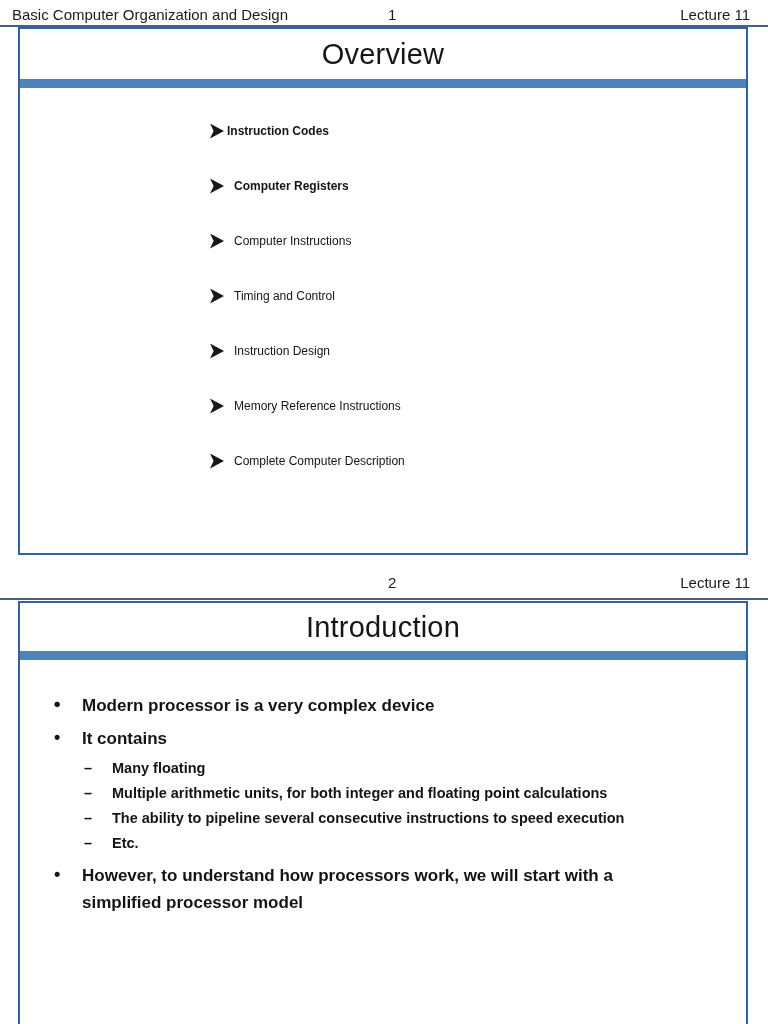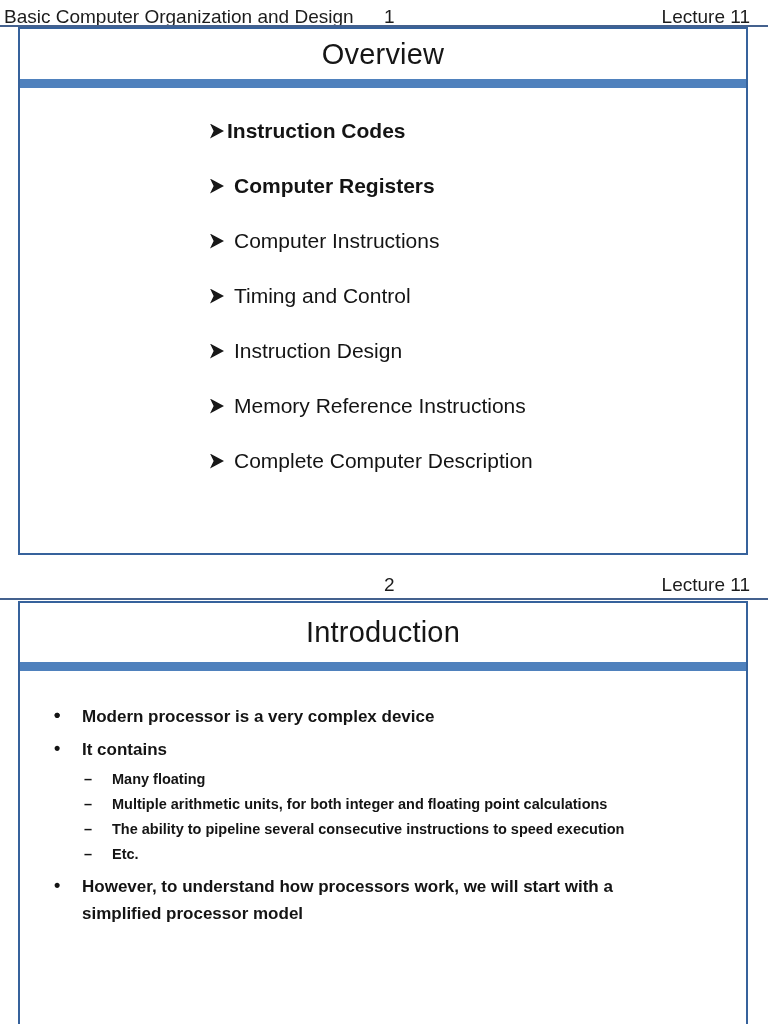--- a/index.html
+++ b/index.html
@@ -1,21 +1,21 @@
 <!DOCTYPE html>
 <html><head>
 <meta charset="utf-8">
 <style>
   html,body{margin:0;padding:0;background:#fff;}
   .page{
     position:relative;width:768px;height:1024px;background:#ffffff;overflow:hidden;
     font-family:"Liberation Sans","DejaVu Sans",sans-serif;color:#1a1a1a;
   }
   
-  .hdr{position:absolute;left:4px;right:16px;height:20px;font-size:19px;color:#1c1c1c;}
+  .hdr{position:absolute;left:12px;right:16px;height:20px;font-size:15px;color:#1c1c1c;}
   .hdr .h-left{position:absolute;left:0;top:0;white-space:nowrap;}
   .hdr .h-num{position:absolute;left:50.8%;top:0;}
   .hdr .h-right{position:absolute;right:2px;top:0;white-space:nowrap;}
   #hdr1{top:6px;}
   #hdr2{top:574px;}
   .hdr-rule{position:absolute;left:0;width:768px;height:2px;background:#44618e;}
   #rule1{top:25px;}
   #rule2{top:598px;}
 
   
@@ -23,26 +23,26 @@
     position:absolute;left:18px;width:730px;background:#fff;
     border:2px solid #36629c;box-sizing:border-box;
   }
   #box1{top:27px;height:528px;}
   #box2{top:601px;height:423px;border-bottom:none;}
 
   .slide-title{
     height:50px;display:flex;align-items:center;justify-content:center;
     font-size:29px;color:#161616;letter-spacing:.2px;
   }
-  #box2 .slide-title{height:59px;}
+  #box2 .slide-title{height:48px;}
   .accent-bar{height:9px;background:#4f81bd;}
 
   
   .arrow-list{list-style:none;margin:30px 0 0;padding:0 0 0 190px;}
-  .arrow-list li{display:flex;align-items:center;height:26px;margin-bottom:29px;font-size:21px;color:#141414;}
+  .arrow-list li{display:flex;align-items:center;height:26px;margin-bottom:29px;font-size:12px;color:#141414;}
   .arrow-list li.bold{font-weight:bold;}
   .arrow{
     width:14px;height:15px;background:#181818;flex:none;margin-right:10px;
     clip-path:polygon(0 0,100% 50%,0 100%,26% 50%);
   }
   li.tight .arrow{margin-right:3px;}
 
   
   .b-list{list-style:none;margin:32px 0 0;padding:0 52px 0 20px;font-weight:bold;}
   .b-list > li{position:relative;padding-left:42px;font-size:17px;line-height:27px;margin-bottom:6px;color:#141414;}

